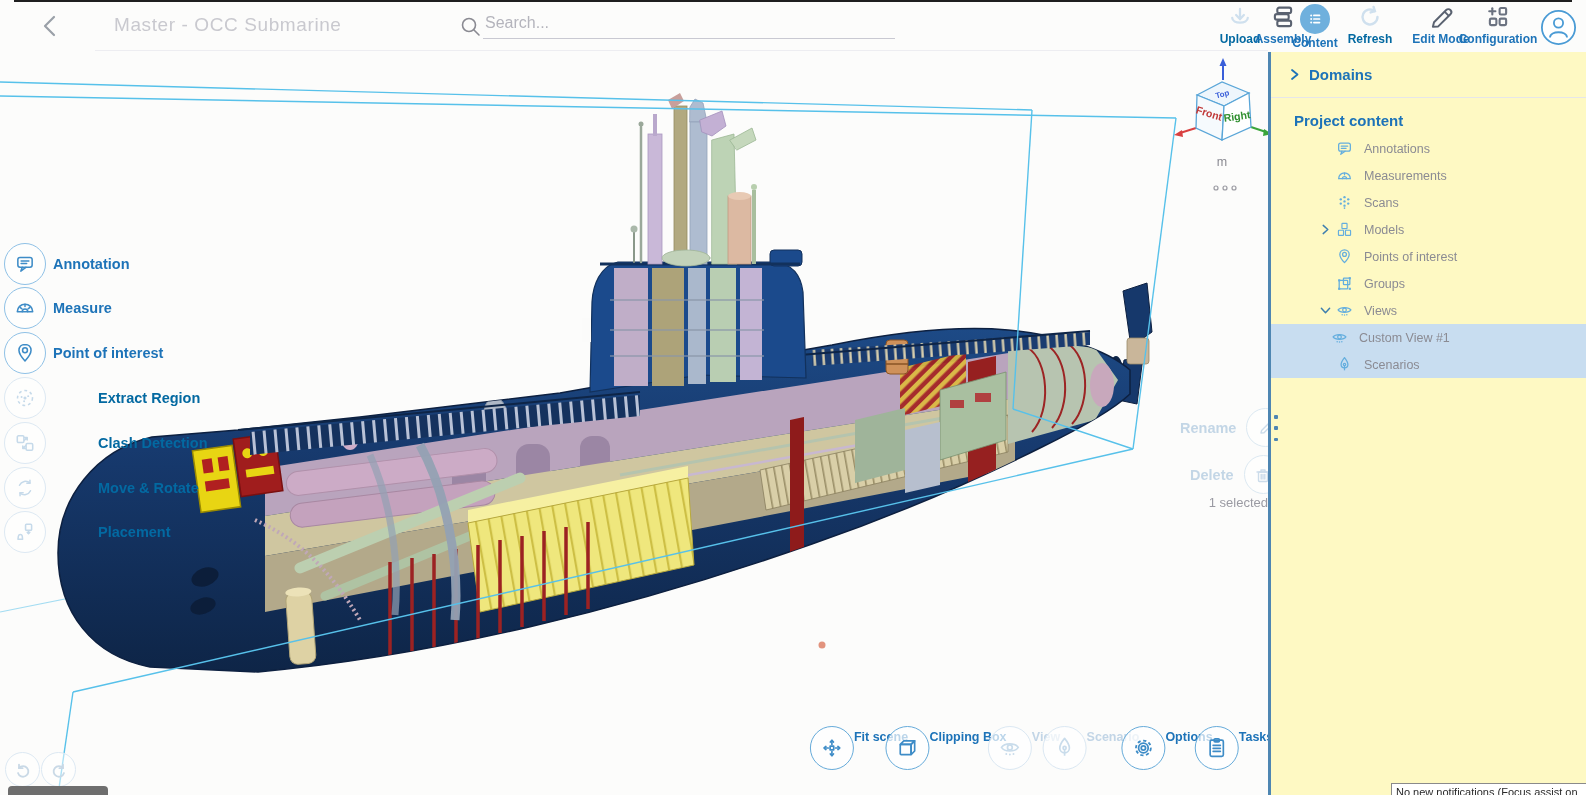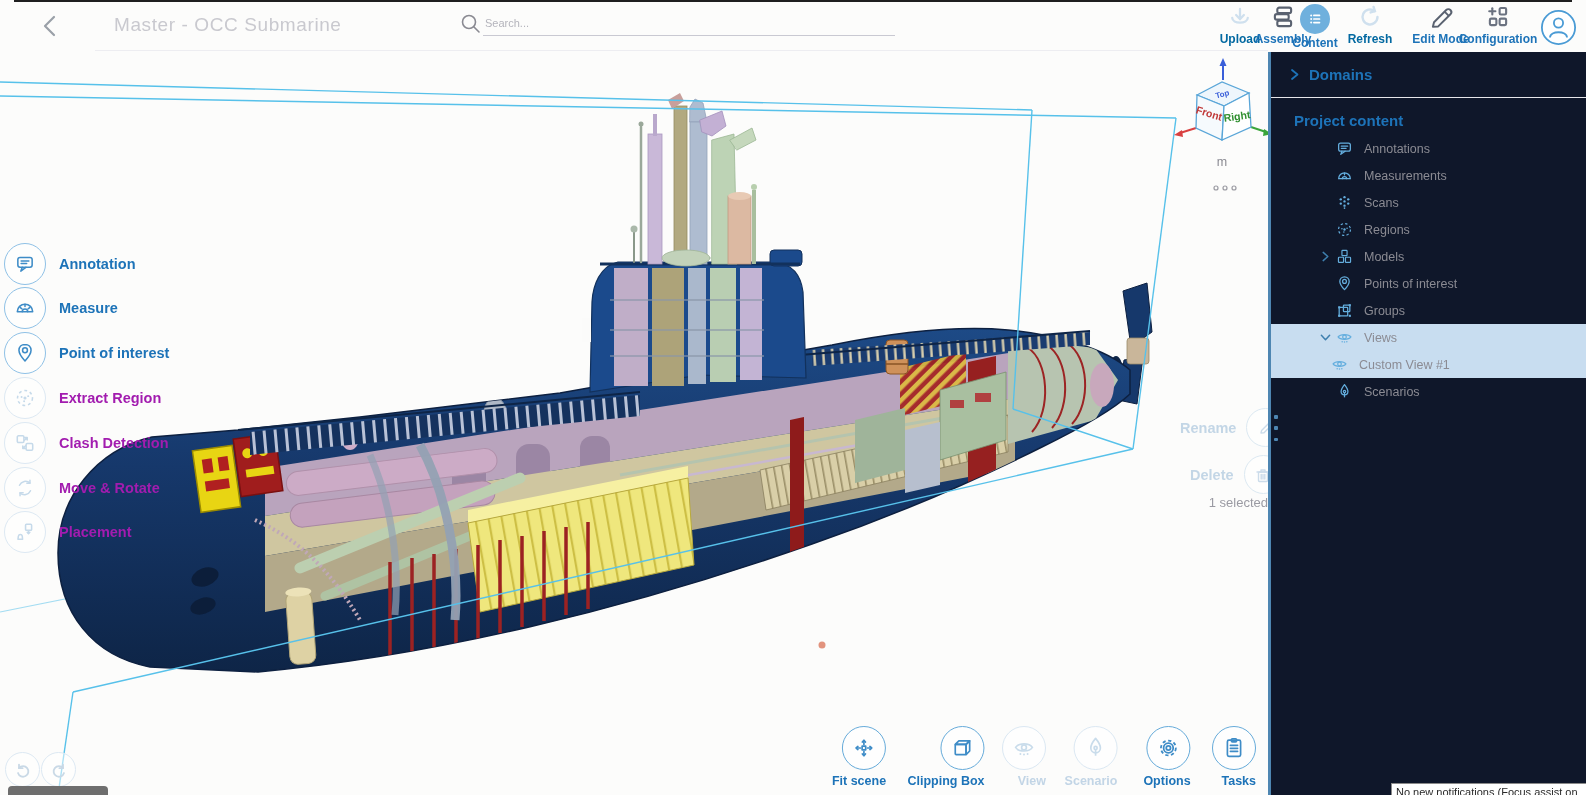--- a/index.html
+++ b/index.html
@@ -6,52 +6,52 @@
     font-family:"Liberation Sans","DejaVu Sans",sans-serif;-webkit-font-smoothing:antialiased;}
   .abs{position:absolute;}
   
   #topbar{position:absolute;left:0;top:0;width:1440px;height:52px;background:transparent;z-index:30;}
   #top-dark-line{position:absolute;left:14px;top:0;width:1558px;height:2px;background:#1f1f1f;}
   #topbar-underline{position:absolute;left:95px;top:50px;width:1173px;height:1px;background:#ededf1;}
   #back-btn{position:absolute;left:38px;top:13px;width:26px;height:26px;cursor:pointer;}
   #page-title{position:absolute;left:114px;top:14px;font-size:19px;letter-spacing:.6px;color:#c9c9cf;font-weight:500;white-space:nowrap;}
   #search-wrap{position:absolute;left:459px;top:10px;display:flex;align-items:flex-end;}
   #search-input{width:408px;border:none;border-bottom:1px solid #c9c9d2;background:transparent;outline:none;
-    font-size:11px;padding:4px 2px 6px 2px;color:#555;font-family:inherit;}
+    font-size:16px;padding:4px 2px 6px 2px;color:#555;font-family:inherit;}
   #search-input::placeholder{color:#b4b4bc;}
   .tb-item{position:absolute;top:4px;width:76px;display:flex;flex-direction:column;align-items:center;cursor:pointer;}
   .tb-item .lbl{font-size:12px;font-weight:700;color:#1d73b8;margin-top:2px;white-space:nowrap;}
   .tb-item.off .lbl{color:#0369a1;}
   .content-circle{width:30px;height:30px;border-radius:50%;background:#6fb0dd;display:flex;align-items:center;justify-content:center;}
   
-  .lt{position:absolute;left:4px;display:flex;align-items:center;gap:13px;cursor:pointer;z-index:25;}
+  .lt{position:absolute;left:4px;display:flex;align-items:center;gap:7px;cursor:pointer;z-index:25;}
   .lt .c{width:40px;height:40px;border:1.6px solid #8fc1e6;border-radius:50%;background:rgba(255,255,255,.6);
     display:flex;align-items:center;justify-content:center;color:#3e8cc7;}
   .lt .l{font-size:14.5px;font-weight:600;color:#1d73b8;white-space:nowrap;}
   .lt.off .c{border-color:#dde9f3;color:#c6daea;}
-  .lt.off .l{color:#a21caf;}
+  .lt.off .l{color:#0369a1;margin-left:45px;}
   
-  .bt{position:absolute;top:726px;display:flex;flex-direction:column;align-items:flex-end;transform:translateX(-50%);cursor:pointer;z-index:25;}
+  .bt{position:absolute;top:726px;display:flex;flex-direction:row;align-items:flex-start;transform:translateX(-50%);cursor:pointer;z-index:25;}
   .bt .c{width:42px;height:42px;border:1.6px solid #66abda;border-radius:50%;background:rgba(255,255,255,.7);
     display:flex;align-items:center;justify-content:center;color:#3e8cc7;}
   .bt .l{font-size:12.5px;font-weight:700;color:#1d73b8;margin-top:4px;white-space:nowrap;}
   .bt.off .c{border-color:#dbe8f3;color:#c9dcEB;color:#c9dceb;}
   .bt.off .l{color:#c2d5e6;}
   .ur{position:absolute;top:752px;width:33px;height:33px;border:1.5px solid #dde9f3;border-radius:50%;
     display:flex;align-items:center;justify-content:center;color:#c9d9e6;cursor:pointer;z-index:25;background:rgba(255,255,255,.5);}
   
   .sel-act{position:absolute;display:flex;align-items:center;gap:10px;z-index:25;cursor:pointer;}
   .sel-act .t{font-size:14.5px;font-weight:600;color:#c3d6e6;white-space:nowrap;}
   .sel-act .c{width:37px;height:37px;border:1.5px solid #dce9f2;border-radius:50%;background:rgba(255,255,255,.6);
     display:flex;align-items:center;justify-content:center;color:#ccdcea;}
   #sel-count{position:absolute;left:1150px;top:495px;width:118px;text-align:right;font-size:13px;color:#9a9aa2;z-index:25;}
   
   #cube-unit{position:absolute;left:1192px;top:155px;width:60px;text-align:center;font-size:12.5px;color:#8a8a92;z-index:25;}
   
-  #panel{position:absolute;left:1268px;top:52px;width:318px;height:743px;background:#0f172a;border-left:3px solid #4e86b2;z-index:40;box-sizing:border-box;}
+  #panel{position:absolute;left:1268px;top:52px;width:318px;height:743px;background:#fef9c3;border-left:3px solid #4e86b2;z-index:40;box-sizing:border-box;}
   #domains-row{height:45px;display:flex;align-items:center;gap:8px;padding-left:17px;border-bottom:1px solid #e6e6ea;cursor:pointer;}
   #domains-row .t{font-size:15px;font-weight:700;color:#1d73b8;}
   #pc-title{margin:14px 0 4px 23px;font-size:15px;font-weight:700;color:#1d73b8;height:19px;}
   #tree{position:relative;}
   #tree-highlight{position:absolute;left:0;right:0;top:189px;height:54px;background:#c8ddf0;}
   .trow{position:relative;height:27px;display:flex;align-items:center;padding-left:49px;cursor:pointer;}
   .trow .chev{width:16px;display:flex;align-items:center;color:#3e7fae;}
   .trow .ticon{width:17px;height:17px;margin-right:11px;color:#64aede;display:flex;align-items:center;}
   .trow .tlabel{font-size:12.5px;font-weight:500;color:#8b8b93;white-space:nowrap;}
   .trow.child{padding-left:60px;}
@@ -586,33 +586,20 @@
         <circle cx="8" cy="7" r="1.1"></circle>
             <circle cx="4.5" cy="9" r="1.1"></circle>
             <circle cx="11.5" cy="9" r="1.1"></circle>
         <circle cx="8" cy="11" r="1.1"></circle>
             <circle cx="8" cy="13.2" r="0.8"></circle>
       </svg>
         </span>
       <span class="tlabel">Scans</span>
     </div>
 
-    <div class="trow">
-      <span class="chev"></span>
-      <span class="ticon">
-          <svg width="17" height="17" viewBox="0 0 16 16" stroke="currentColor" fill="none" stroke-width="1.1">
-        <circle cx="8" cy="8" r="5.6" stroke-dasharray="2.2 2.2"></circle>
-        <circle cx="8" cy="8" r="1.1" fill="currentColor" stroke="none"></circle>
-        <circle cx="5.6" cy="7.2" r="0.7" fill="currentColor" stroke="none"></circle>
-        <circle cx="10.4" cy="6.8" r="0.7" fill="currentColor" stroke="none"></circle>
-        <circle cx="7.4" cy="10.4" r="0.7" fill="currentColor" stroke="none"></circle>
-      </svg>
-        </span>
-      <span class="tlabel">Regions</span>
-    </div>
 
     <div class="trow">
       <span class="chev">
           <svg width="11" height="11" viewBox="0 0 12 12">
         <polyline points="3.5,1.5 8.5,6 3.5,10.5" fill="none" stroke="#3e7fae" stroke-width="1.6" stroke-linecap="round" stroke-linejoin="round"></polyline>
       </svg>
         </span>
       <span class="ticon">
           <svg width="17" height="17" viewBox="0 0 16 16" stroke="currentColor" fill="none" stroke-width="1.1" stroke-linejoin="round">
         <rect x="5.6" y="2.3" width="4.8" height="4.8" rx="0.6"></rect>

